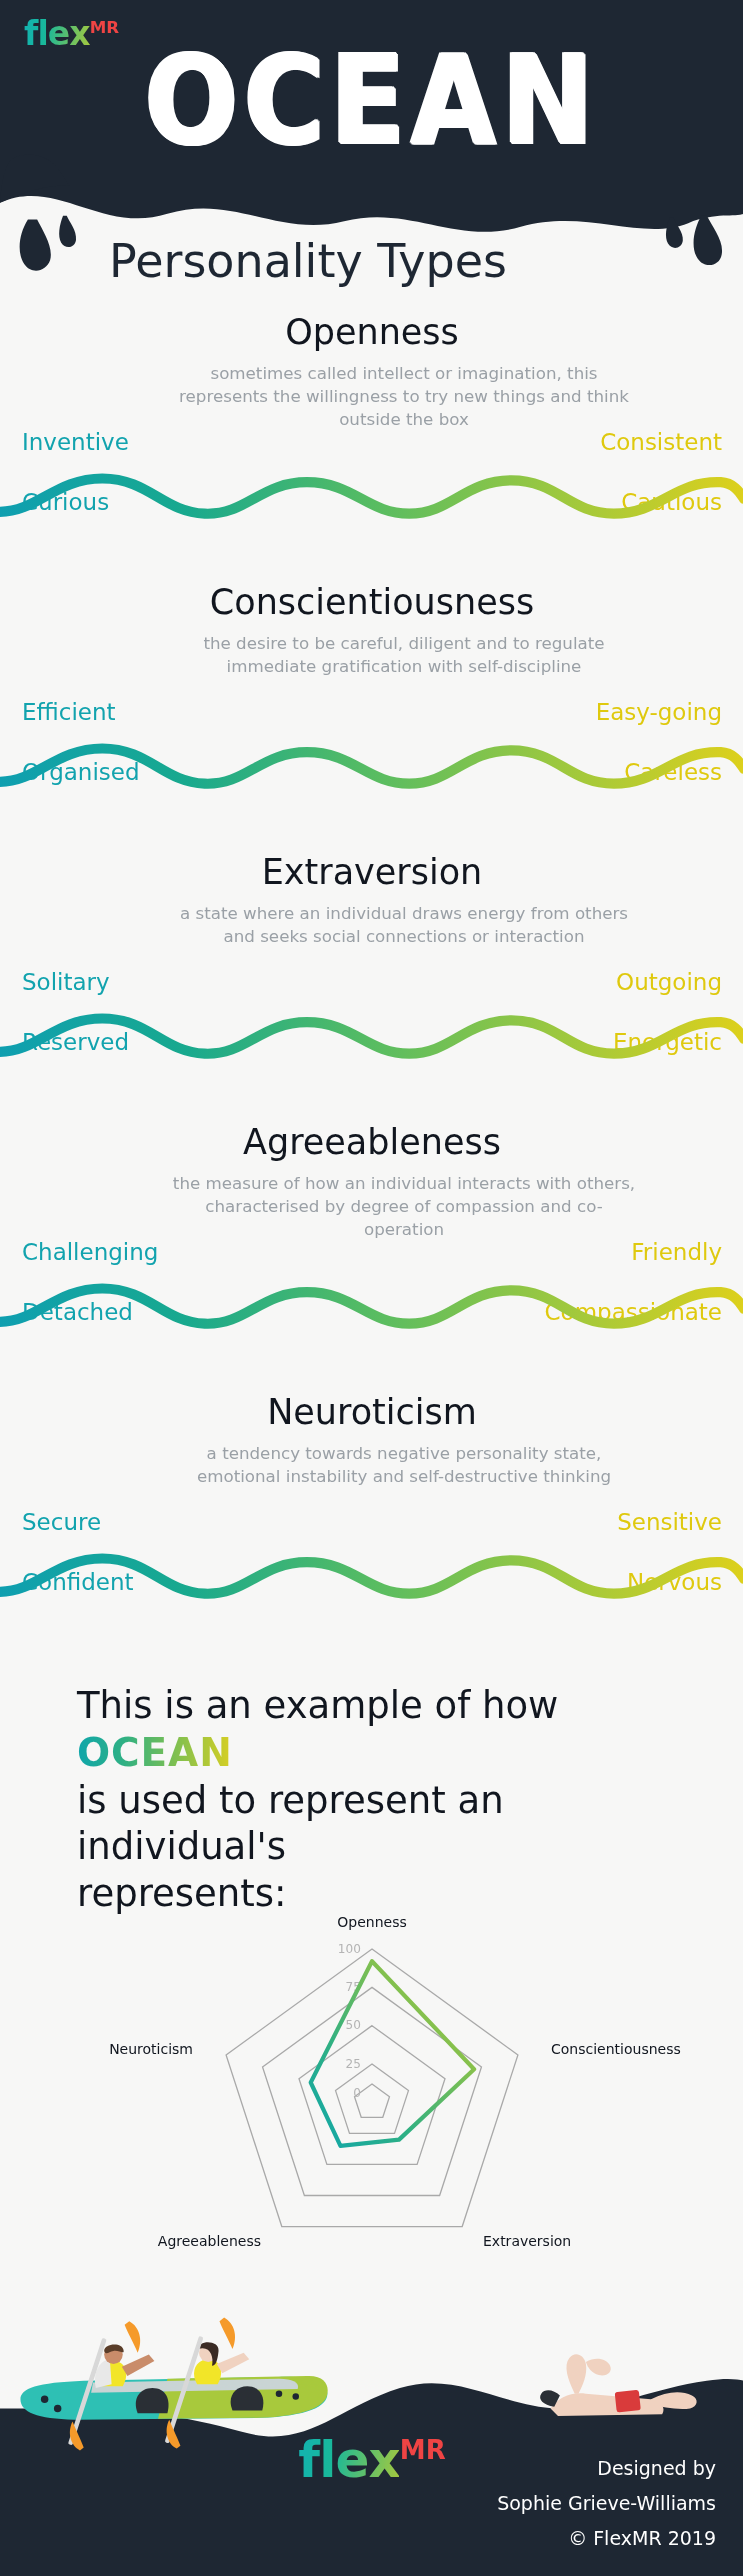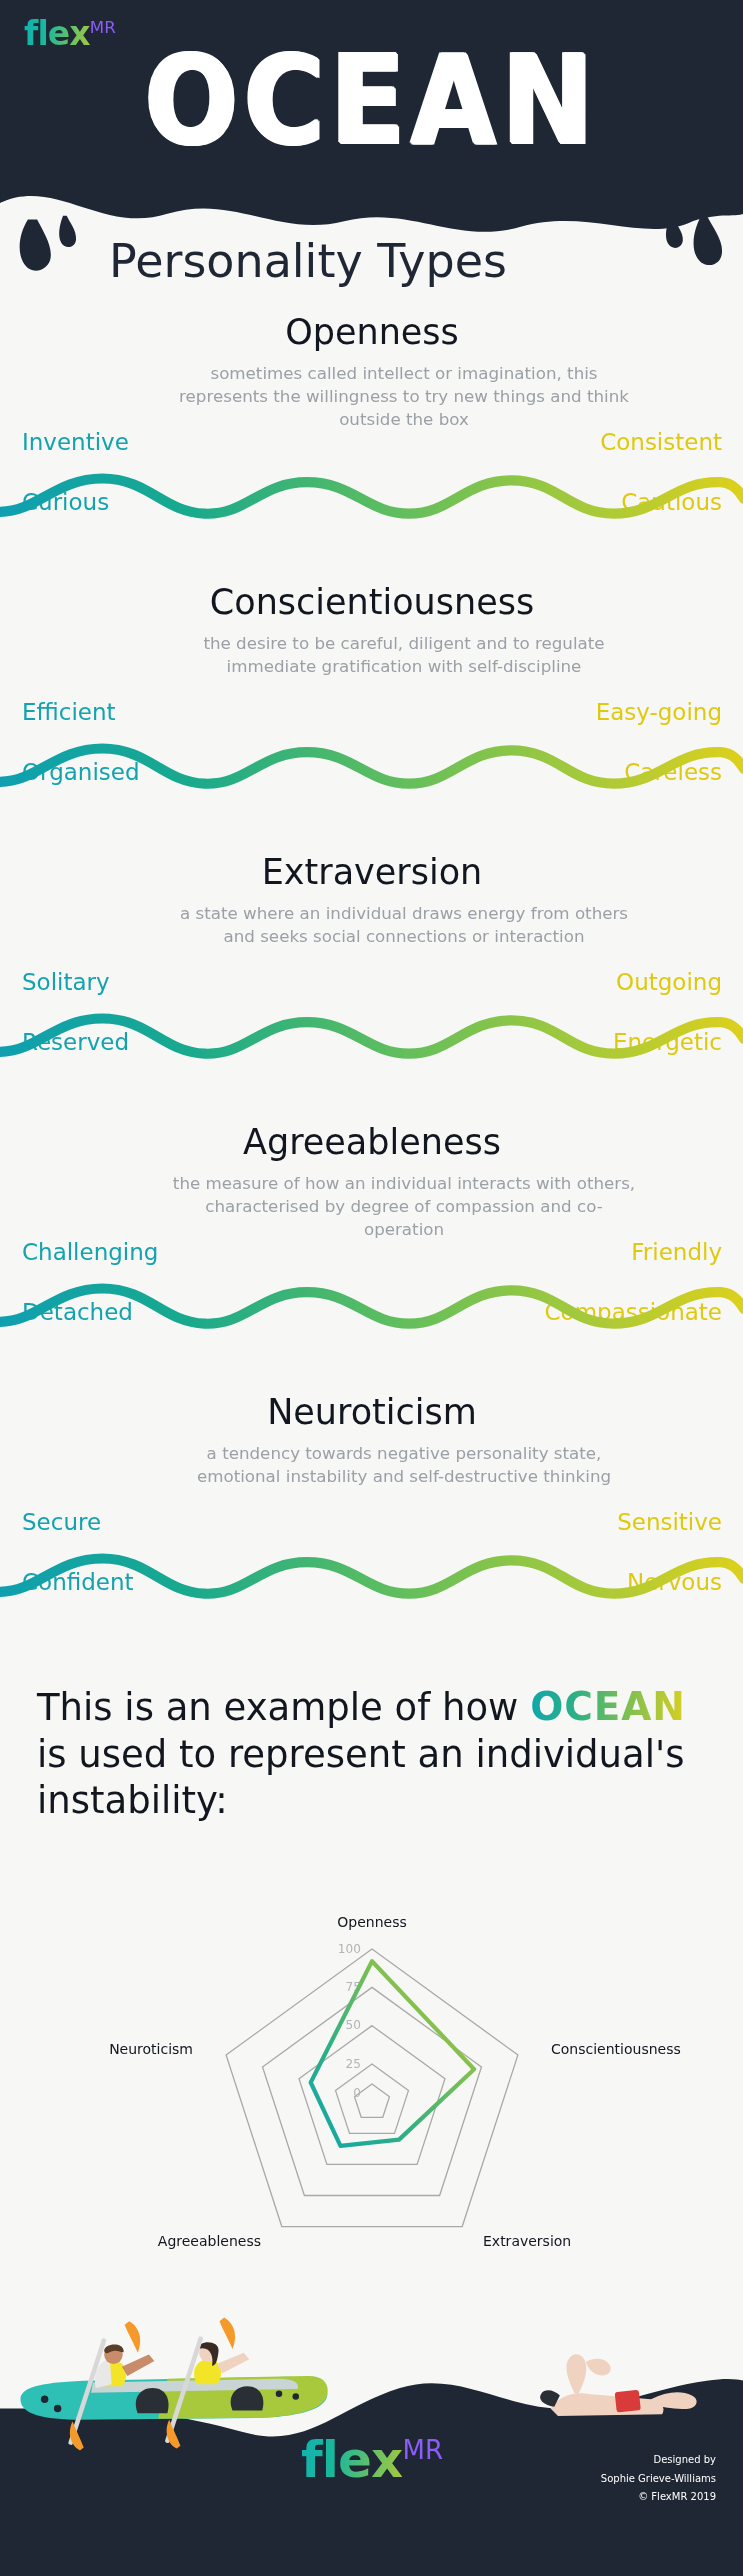--- a/index.html
+++ b/index.html
@@ -24,21 +24,21 @@
     font-family:"DejaVu Sans", sans-serif;
     font-size:33px; font-weight:700; letter-spacing:-0.9px;
     line-height:1;
   }
   .logo-flex {
     background:linear-gradient(100deg,#12b2b2 0%,#19b89a 35%,#5cbf6d 65%,#a8c93c 100%);
     -webkit-background-clip:text; background-clip:text;
     -webkit-text-fill-color:transparent; color:transparent;text-align:center;
   }
   .logo-mr {
-    font-size:16.7px; font-weight:400; color:#8b5cf6;
+    font-size:16.7px; font-weight:700; color:#ef4444;
     vertical-align:super; letter-spacing:0px;text-align:right;
   }
 
   .ocean-title {
     position:absolute; top:45px; left:0; width:744px;
     text-align:center;
     font-family:"DejaVu Sans", sans-serif;
     font-size:110px; font-weight:700;
     color:#ffffff;
     letter-spacing:5.6px;
@@ -85,21 +85,21 @@
   .lbl-tr { right:22px; top:141px; color:#dfc90e;margin-left:44px; }
   .lbl-br { right:22px; top:201px; color:#dfc90e; }
   .wave-svg { position:absolute; left:0; top:172px; width:744px; height:74px; }
 
   
   .example {
     position:absolute; top:1683px; left:0; width:744px;
   }
   .example-text {
     padding:0 37px;
-    font-size:37px; line-height:1.25; color:#11161f; font-weight:400;
+    font-size:37px; line-height:1.25; color:#11161f; font-weight:400;margin-left:40px;
   }
   .ocean-inline {
     font-weight:700; font-size:39px; letter-spacing:0.9px;
     background:linear-gradient(90deg,#0fa6ab 0%,#2fb083 30%,#7cbf52 62%,#d9cf22 100%);
     -webkit-background-clip:text; background-clip:text;
     -webkit-text-fill-color:transparent; color:transparent;
   }
 
   
   .radar-wrap { position:absolute; top:1879px; left:0; width:744px; height:391px; }
@@ -110,21 +110,21 @@
 
   
   .footer { position:absolute; left:0; bottom:0; width:744px; height:307px; overflow:hidden; }
   .logo-bottom {
     position:absolute; left:50%; transform:translateX(-50%); top:166px;
     font-size:50px; font-weight:700; letter-spacing:-0.9px; line-height:1;
     z-index:5;
   }
   .credits {
     position:absolute; right:28px; top:182px; text-align:right;
-    color:#ffffff; font-size:10px; line-height:1.85; z-index:5;
+    color:#ffffff; font-size:19px; line-height:1.85; z-index:5;
   }
 </style>
 </head>
 <body>
 
 <div class="header">
 
   <div class="logo-top">
     <span class="logo-flex">flex</span><span class="logo-mr">MR</span>
   </div>
@@ -251,21 +251,21 @@
         </defs>
       <path d="M0,56 C40,56 60,20 110,20 C160,20 175,56 220,58 C265,60 280,24 330,24 C380,24 395,58 440,58 C485,58 500,22 550,22 C600,22 612,58 660,58 C710,58 725,22 775,24 C790,25 796,36 800,42" fill="none" stroke="url(#wg5)" stroke-width="11" stroke-linecap="round"></path>
     </svg>
   </section>
 </div>
 
 <div class="example">
   <div class="example-text">
     <span>This is an example of how </span><span class="ocean-inline">OCEAN</span><br>
     <span>is used to represent an individual's</span><br>
-    <span>instability:</span>
+    <span>represents:</span>
   </div>
 </div>
 
 <div class="radar-wrap">
   <svg id="radar-svg" width="744" height="391" viewBox="0 0 800 420">
       <path d="M400.0,198.8L439.2,227.3L424.2,273.4L375.8,273.4L360.8,227.3Z" fill="none" stroke="#a9a9a9" stroke-width="1.4"></path>
       <path d="M400.0,157.5L478.5,214.5L448.5,306.7L351.5,306.7L321.5,214.5Z" fill="none" stroke="#a9a9a9" stroke-width="1.4"></path>
       <path d="M400.0,116.3L517.7,201.8L472.7,340.1L327.3,340.1L282.3,201.8Z" fill="none" stroke="#a9a9a9" stroke-width="1.4"></path>
       <path d="M400.0,75.0L556.9,189.0L497.0,373.5L303.0,373.5L243.1,189.0Z" fill="none" stroke="#a9a9a9" stroke-width="1.4"></path>
       <path d="M400.0,220.2L418.8,233.9L411.6,256.0L388.4,256.0L381.2,233.9Z" fill="none" stroke="#a9a9a9" stroke-width="1.4"></path>

